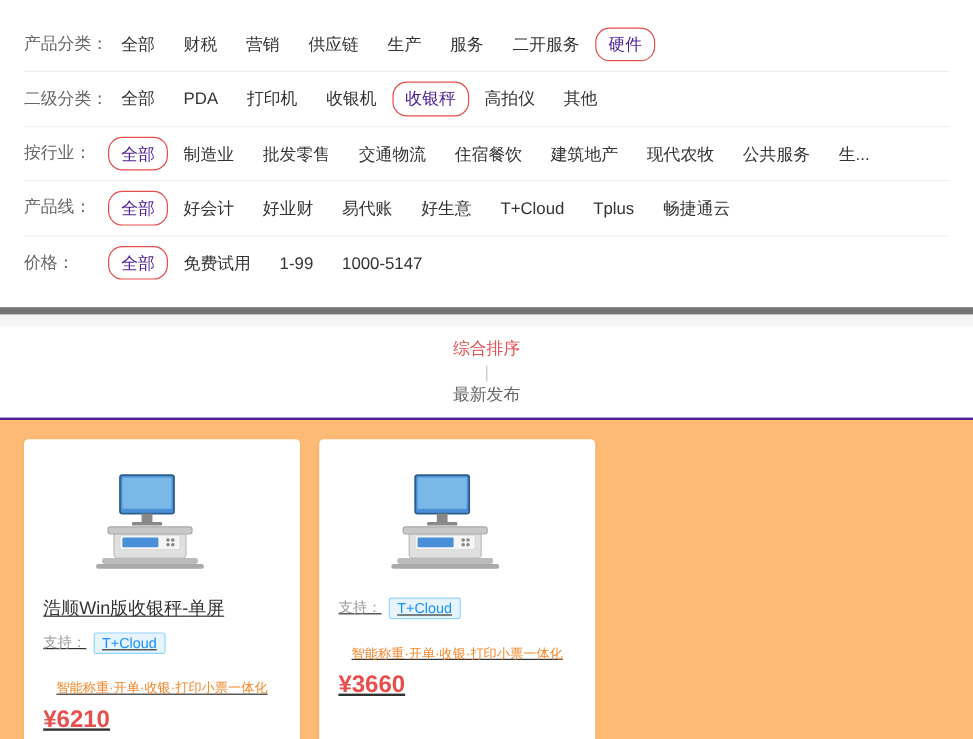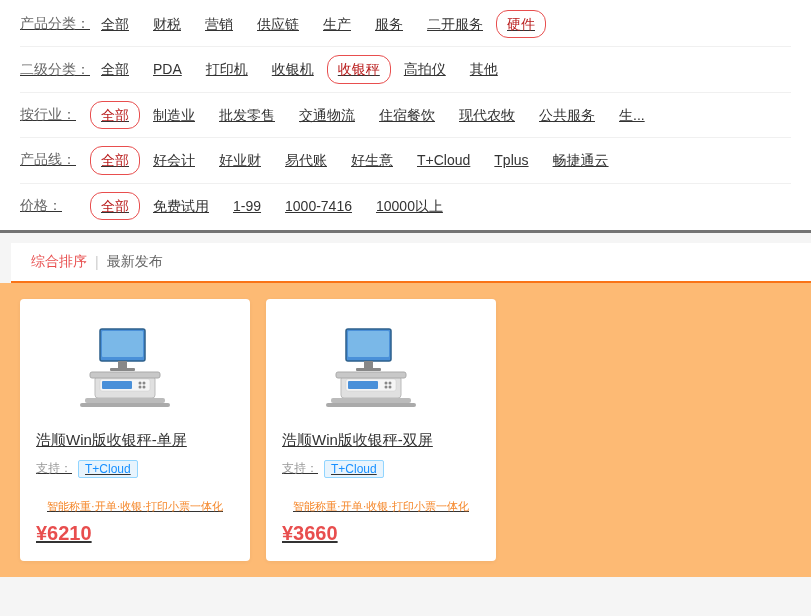--- a/index.html
+++ b/index.html
@@ -4,23 +4,22 @@
   <style>
     * { box-sizing: border-box; margin: 0; padding: 0; }
     body {
       font-family: "Microsoft YaHei", "PingFang SC", sans-serif;
       font-size: 14px;
       background: #f5f5f5;
       color: #333;
     }
     .filter-section {
       background: #fff;
-      padding: 2px 20px;
-      border-bottom: 3px solid #737373;
-      text-decoration: underline;
+      padding: 15px 20px;
+      border-bottom: 6px solid #737373;
     }
     .filter-row {
       display: flex;
       align-items: center;
       padding: 8px 0;
       border-bottom: 1px solid #f0f0f0;
     }
     .filter-row:last-child {
       border-bottom: none;
     }
@@ -37,32 +36,33 @@
     }
     .filter-item {
       padding: 2px 10px;
       cursor: pointer;
       color: #333;
       border-radius: 12px;
       border: 1px solid transparent;
       line-height: 1.6;
     }
     .filter-item.active-red {
-      color: #b91c1c;
+      color: #4c1d95;
       border: 1px solid #e84e4e;
       border-radius: 12px;
     }
     .sort-bar {
       background: #fff;
-      margin: 10px 0 0 11px;
+      margin: 10px 0 0 0;
       padding: 8px 20px;
-      border-bottom: 2px solid #f97316;
+      border-bottom: 2px solid #4c1d95;
       display: flex;
       align-items: center;
       gap: 0;
+      flex-direction: column;
     }
     .sort-item {
       cursor: pointer;
       color: #e84e4e;
       font-size: 14px;
       padding: 2px 0;
     }
     .sort-divider {
       color: #ccc;
       padding: 0 8px;
@@ -169,20 +169,21 @@
   </div>
 
   <div class="filter-row">
     <span class="filter-label">按行业：</span>
     <div class="filter-items">
     <span class="filter-item active-red">全部</span>
         <span class="filter-item">制造业</span>
         <span class="filter-item">批发零售</span>
         <span class="filter-item">交通物流</span>
         <span class="filter-item">住宿餐饮</span>
+        <span class="filter-item">建筑地产</span>
         <span class="filter-item">现代农牧</span>
         <span class="filter-item">公共服务</span>
         <span class="filter-item">生...</span>
       </div>
   </div>
 
   <div class="filter-row">
     <span class="filter-label">产品线：</span>
     <div class="filter-items">
     <span class="filter-item active-red">全部</span>
@@ -195,22 +196,21 @@
         <span class="filter-item">畅捷通云</span>
       </div>
   </div>
 
   <div class="filter-row">
     <span class="filter-label">价格：</span>
     <div class="filter-items">
     <span class="filter-item active-red">全部</span>
         <span class="filter-item">免费试用</span>
         <span class="filter-item">1-99</span>
-        <span class="filter-item">1000-7416</span>
-        <span class="filter-item">10000以上</span>
+        <span class="filter-item">1000-5147</span>
       </div>
   </div>
 
 </div>
 
 <div class="sort-bar">
   <span class="sort-item">综合排序</span>
   <span class="sort-divider">|</span>
   <span class="sort-item-normal">最新发布</span>
 </div>
@@ -272,21 +272,20 @@
 
         <circle cx="60" cy="59" r="1.5" fill="#888"></circle>
         <circle cx="64" cy="59" r="1.5" fill="#888"></circle>
         <circle cx="60" cy="63" r="1.5" fill="#888"></circle>
         <circle cx="64" cy="63" r="1.5" fill="#888"></circle>
 
         <rect x="5" y="74" width="80" height="5" rx="2" fill="#bbb"></rect>
         <rect x="0" y="79" width="90" height="4" rx="2" fill="#aaa"></rect>
       </svg>
     </div>
-    <div class="product-name">浩顺Win版收银秤-双屏</div>
     <div class="product-support">
       <span class="support-label">支持：</span>
       <span class="support-tag">T+Cloud</span>
     </div>
     <div class="product-desc">智能称重·开单·收银·打印小票一体化</div>
     <div class="product-price">¥3660</div>
   </div>
 
 </div>
 

